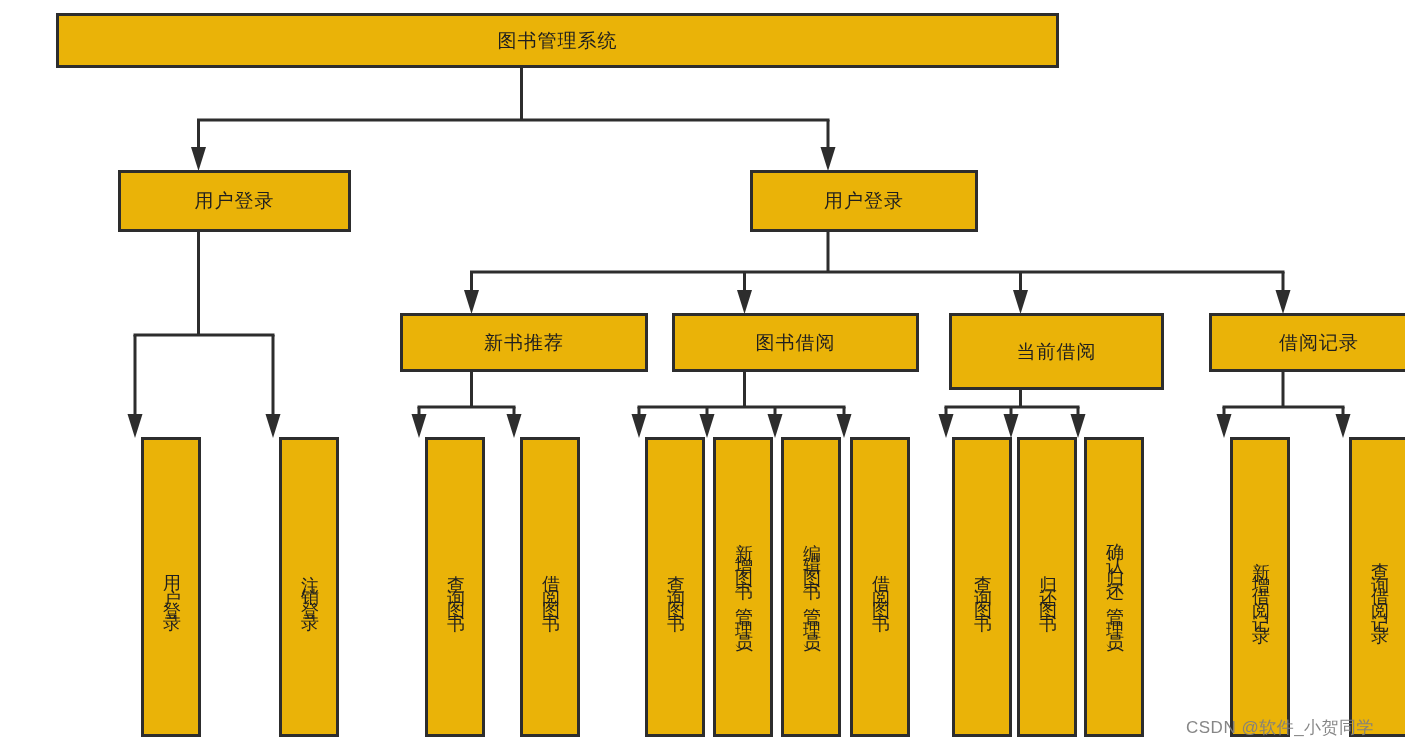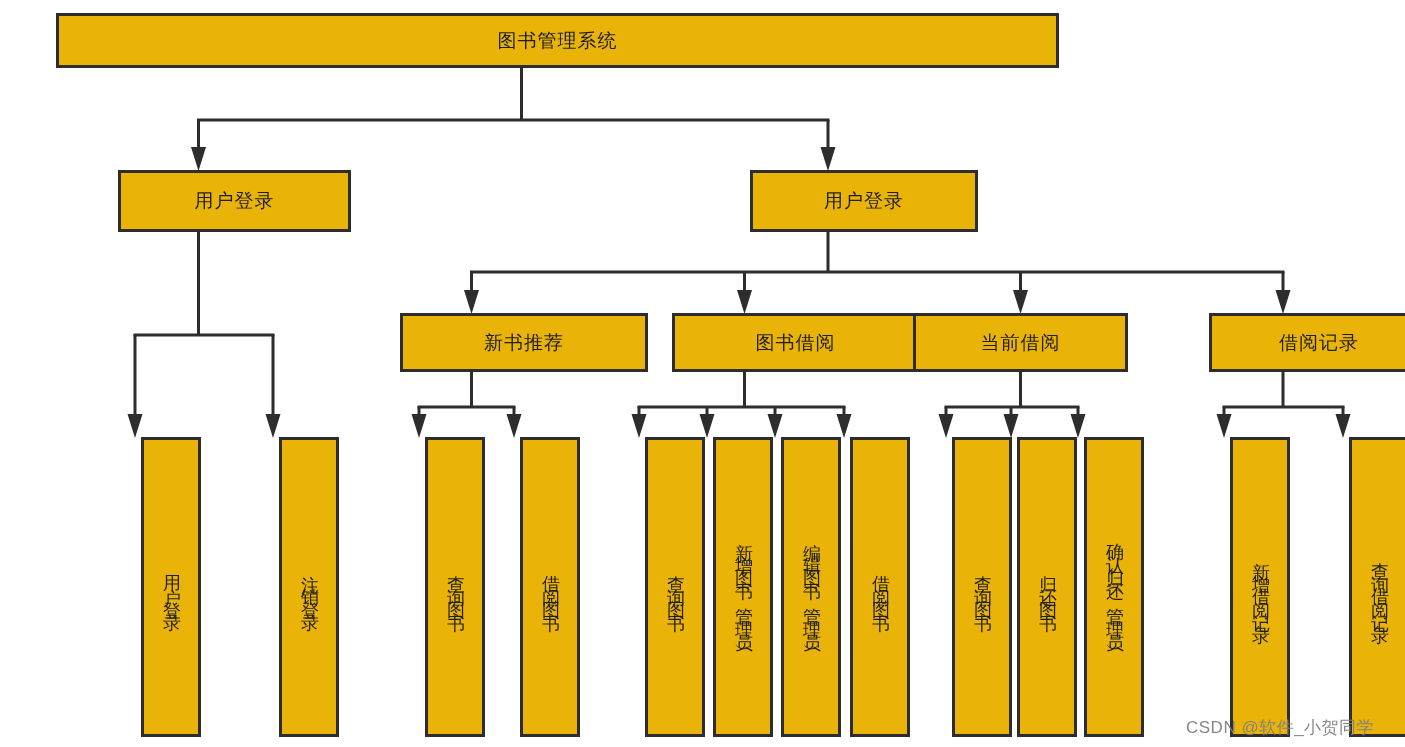--- a/index.html
+++ b/index.html
@@ -88,21 +88,21 @@
   <div class="node hnode" style="left:20px; top:13px; width:1003px; height:55px;">图书管理系统</div>
 
   <div class="node hnode" style="left:82px; top:170px; width:233px; height:62px;">用户登录</div>
 
   <div class="node hnode" style="left:714px; top:170px; width:228px; height:62px;">用户登录</div>
 
   <div class="node hnode" style="left:364px; top:313px; width:248px; height:59px;">新书推荐</div>
 
   <div class="node hnode" style="left:636px; top:313px; width:247px; height:59px;">图书借阅</div>
 
-  <div class="node hnode" style="left:877px; top:313px; width:215px; height:59px;">当前借阅</div>
+  <div class="node hnode" style="left:913px; top:313px; width:215px; height:77px;">当前借阅</div>
 
   <div class="node hnode" style="left:1173px; top:313px; width:220px; height:59px;">借阅记录</div>
 
   <div class="node vnode" style="left:105px; top:437px; width:60px; height:300px;">
     <span class="vtext">用户登录</span>
   </div>
 
   <div class="node vnode" style="left:243px; top:437px; width:60px; height:300px;">
     <span class="vtext">注销登录</span>
   </div>

